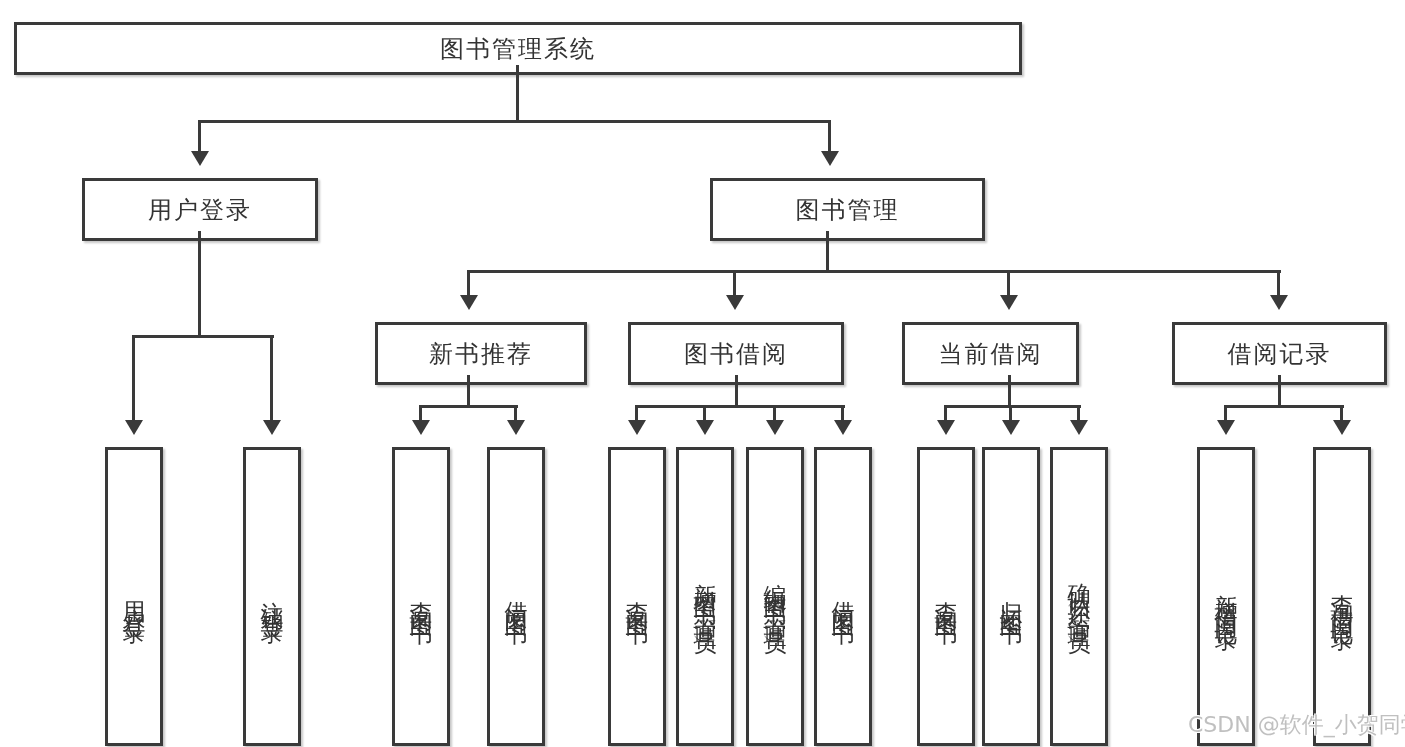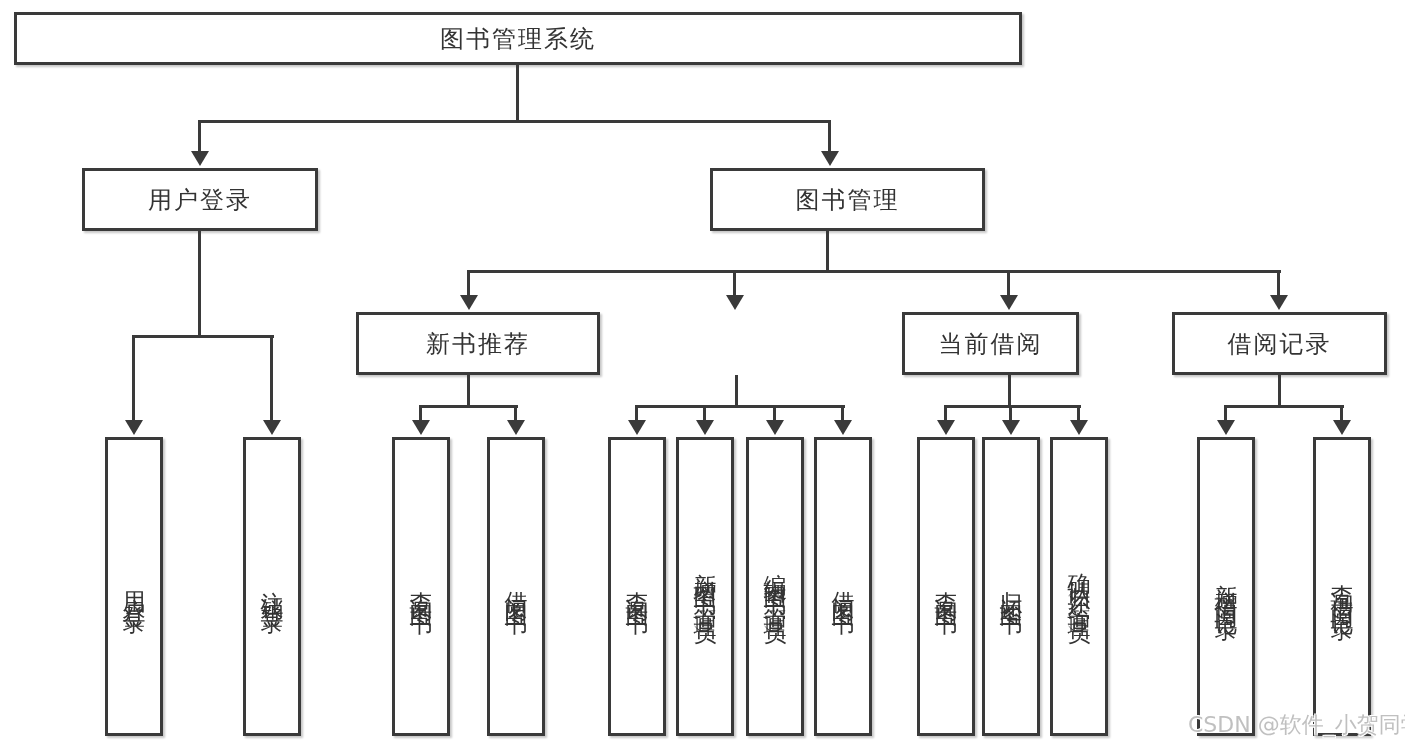--- a/index.html
+++ b/index.html
@@ -4,20 +4,21 @@
 <style>
   html,body{margin:0;padding:0;background:#fff;}
   #canvas{
     position:relative;width:1405px;height:747px;background:#ffffff;overflow:hidden;
     font-family:"DejaVu Sans","Liberation Sans",sans-serif;
   }
   .box{
     position:absolute;background:#fff;border:3px solid #3a3a3a;box-sizing:border-box;
     display:flex;align-items:center;justify-content:center;color:#333333;
     box-shadow:2px 2px 2px rgba(0,0,0,0.22);
+    margin-top:10px;
   }
   .box.h span{font-size:24px;letter-spacing:2px;white-space:nowrap;color:#333333;}
   .box.v span{
     writing-mode:vertical-rl;text-orientation:mixed;
     font-size:23px;letter-spacing:7px;line-height:1;max-height:288px;color:#333333;
   }
   .vline{position:absolute;width:3px;background:#3a3a3a;}
   .hline{position:absolute;height:3px;background:#3a3a3a;}
   .arrow{position:absolute;width:18px;}
   .arrow .stem{position:absolute;left:7px;top:0;bottom:12px;width:3px;background:#3a3a3a;}
@@ -41,22 +42,25 @@
     <span>图书管理系统</span>
   </div>
 
   <div class="box h" style="left:82px;top:168px;width:236px;height:63px">
     <span>用户登录</span>
   </div>
   <div class="box h" style="left:710px;top:168px;width:275px;height:63px">
     <span>图书管理</span>
   </div>
 
-  <div class="box h" style="left:356px;top:312px;width:244px;height:63px">
+  <div class="box h" style="left:375px;top:312px;width:212px;height:63px">
     <span>新书推荐</span>
+  </div>
+  <div class="box h" style="left:628px;top:312px;width:216px;height:63px">
+    <span>图书借阅</span>
   </div>
   <div class="box h" style="left:902px;top:312px;width:177px;height:63px">
     <span>当前借阅</span>
   </div>
   <div class="box h" style="left:1172px;top:312px;width:215px;height:63px">
     <span>借阅记录</span>
   </div>
 
   <div class="box v" style="left:105px;top:437px;width:58px;height:299px">
     <span>用户登录</span>

